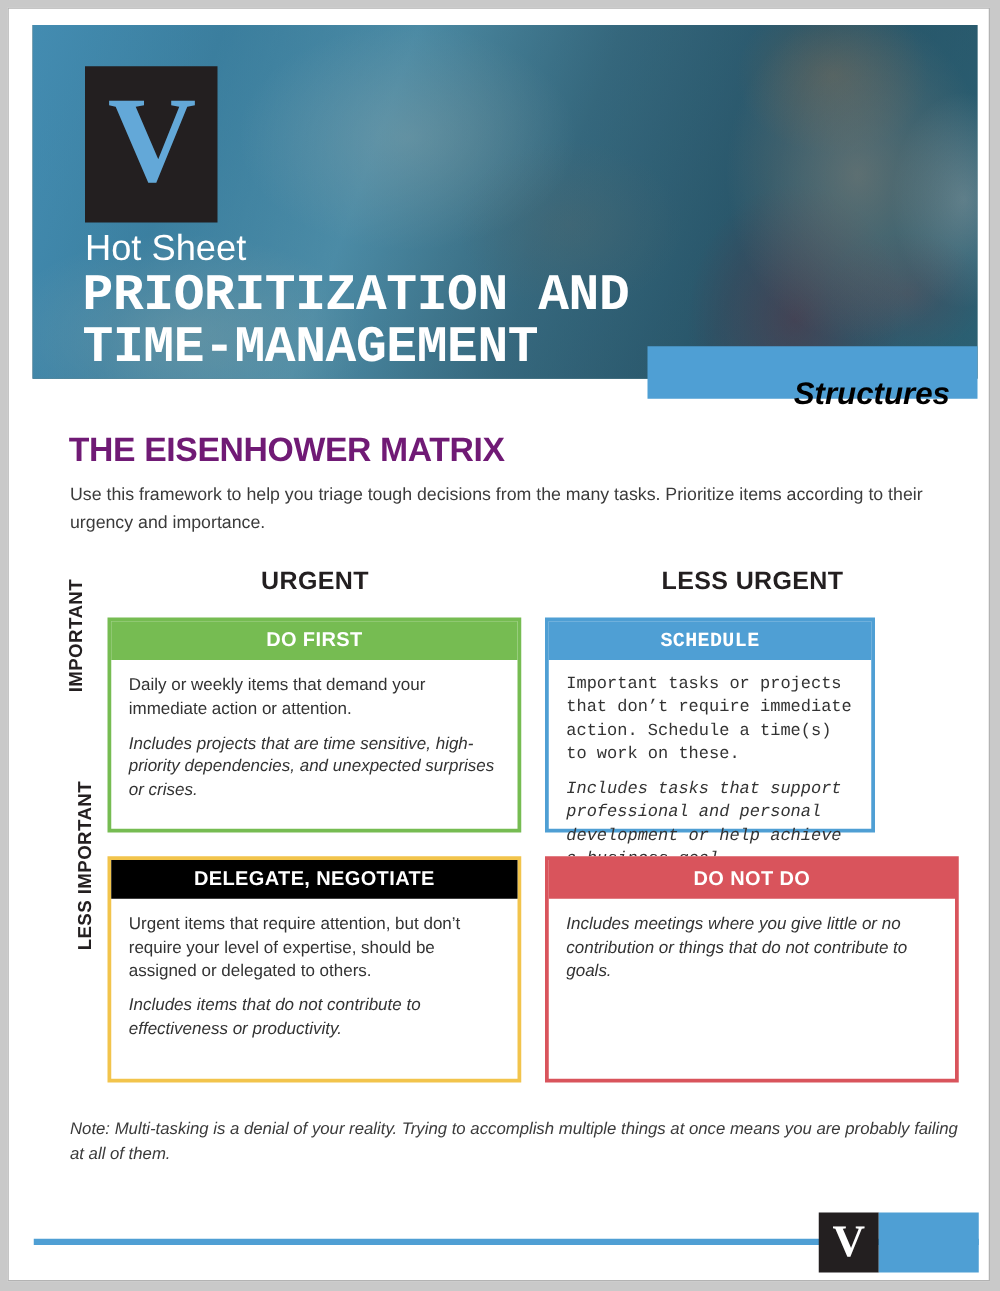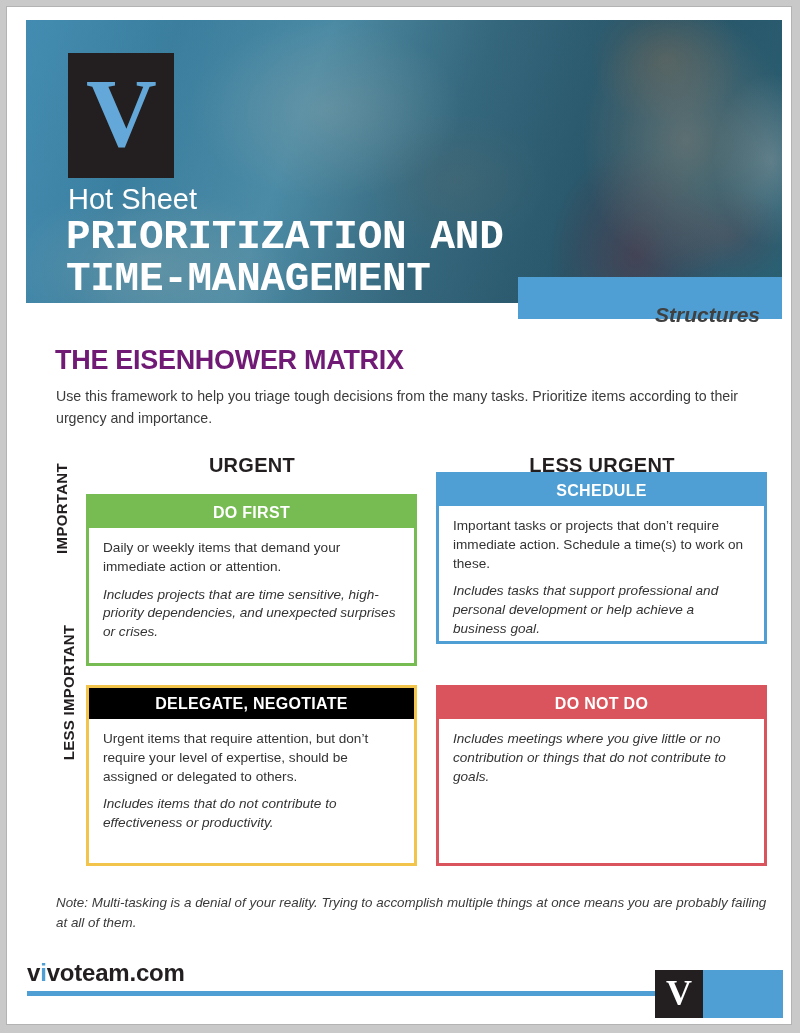--- a/index.html
+++ b/index.html
@@ -108,24 +108,24 @@
     width: 264px;
     height: 42px;
     background: #4f9fd4;
     display: flex;
     align-items: center;
     justify-content: flex-end;
     box-sizing: border-box;
     padding-right: 22px;
   }
   .structures-bar span {
-    font-size: 21px;
+    font-size: 25px;
     font-weight: bold;
     font-style: italic;
-    color: #404040;
+    color: #000000;
     margin-top: 34px;
   }
 
   
   .section-title {
     position: absolute;
     left: 48px;
     top: 338px;
     font-size: 27px;
     font-weight: bold;
@@ -197,21 +197,21 @@
     line-height: 1.38;
     color: #333333;
   }
   .quad .qbody p.ital {
     font-style: italic;
     margin-bottom: 0;
   }
 
   #quad-do-first      { left: 79px;  top: 487px; width: 331px; height: 172px; border-color: #76bc52; }
   #quad-do-first .qhead      { background: #76bc52; }
-  #quad-schedule      { left: 429px; top: 465px; width: 331px; height: 172px; border-color: #4f9fd4; }
+  #quad-schedule      { left: 429px; top: 487px; width: 264px; height: 172px; border-color: #4f9fd4; font-family: Liberation Mono, monospace; }
   #quad-schedule .qhead      { background: #4f9fd4; }
   #quad-delegate      { left: 79px;  top: 678px; width: 331px; height: 181px; border-color: #f2c44c; }
   #quad-delegate .qhead      { background: #000000; }
   #quad-do-not-do     { left: 429px; top: 678px; width: 331px; height: 181px; border-color: #d9545c; }
   #quad-do-not-do .qhead     { background: #d9545c; }
 
   
   .note {
     position: absolute;
     left: 49px;
@@ -326,21 +326,20 @@
 
   <div class="quad" id="quad-do-not-do">
     <div class="qhead">DO NOT DO</div>
     <div class="qbody">
       <p class="ital">Includes meetings where you give little or no contribution or things that do not contribute to goals.</p>
     </div>
   </div>
 
   <div class="note">Note: Multi-tasking is a denial of your reality. Trying to accomplish multiple things at once means you are probably failing at all of them.</div>
 
-  <div class="footer-url"><span>v</span><span class="hl">i</span><span>voteam.com</span></div>
 
   <div class="footer-rule"></div>
 
   <div class="footer-logo">
     <div class="dark">
       <span>V</span>
     </div>
     <div class="blue"></div>
   </div>
 

